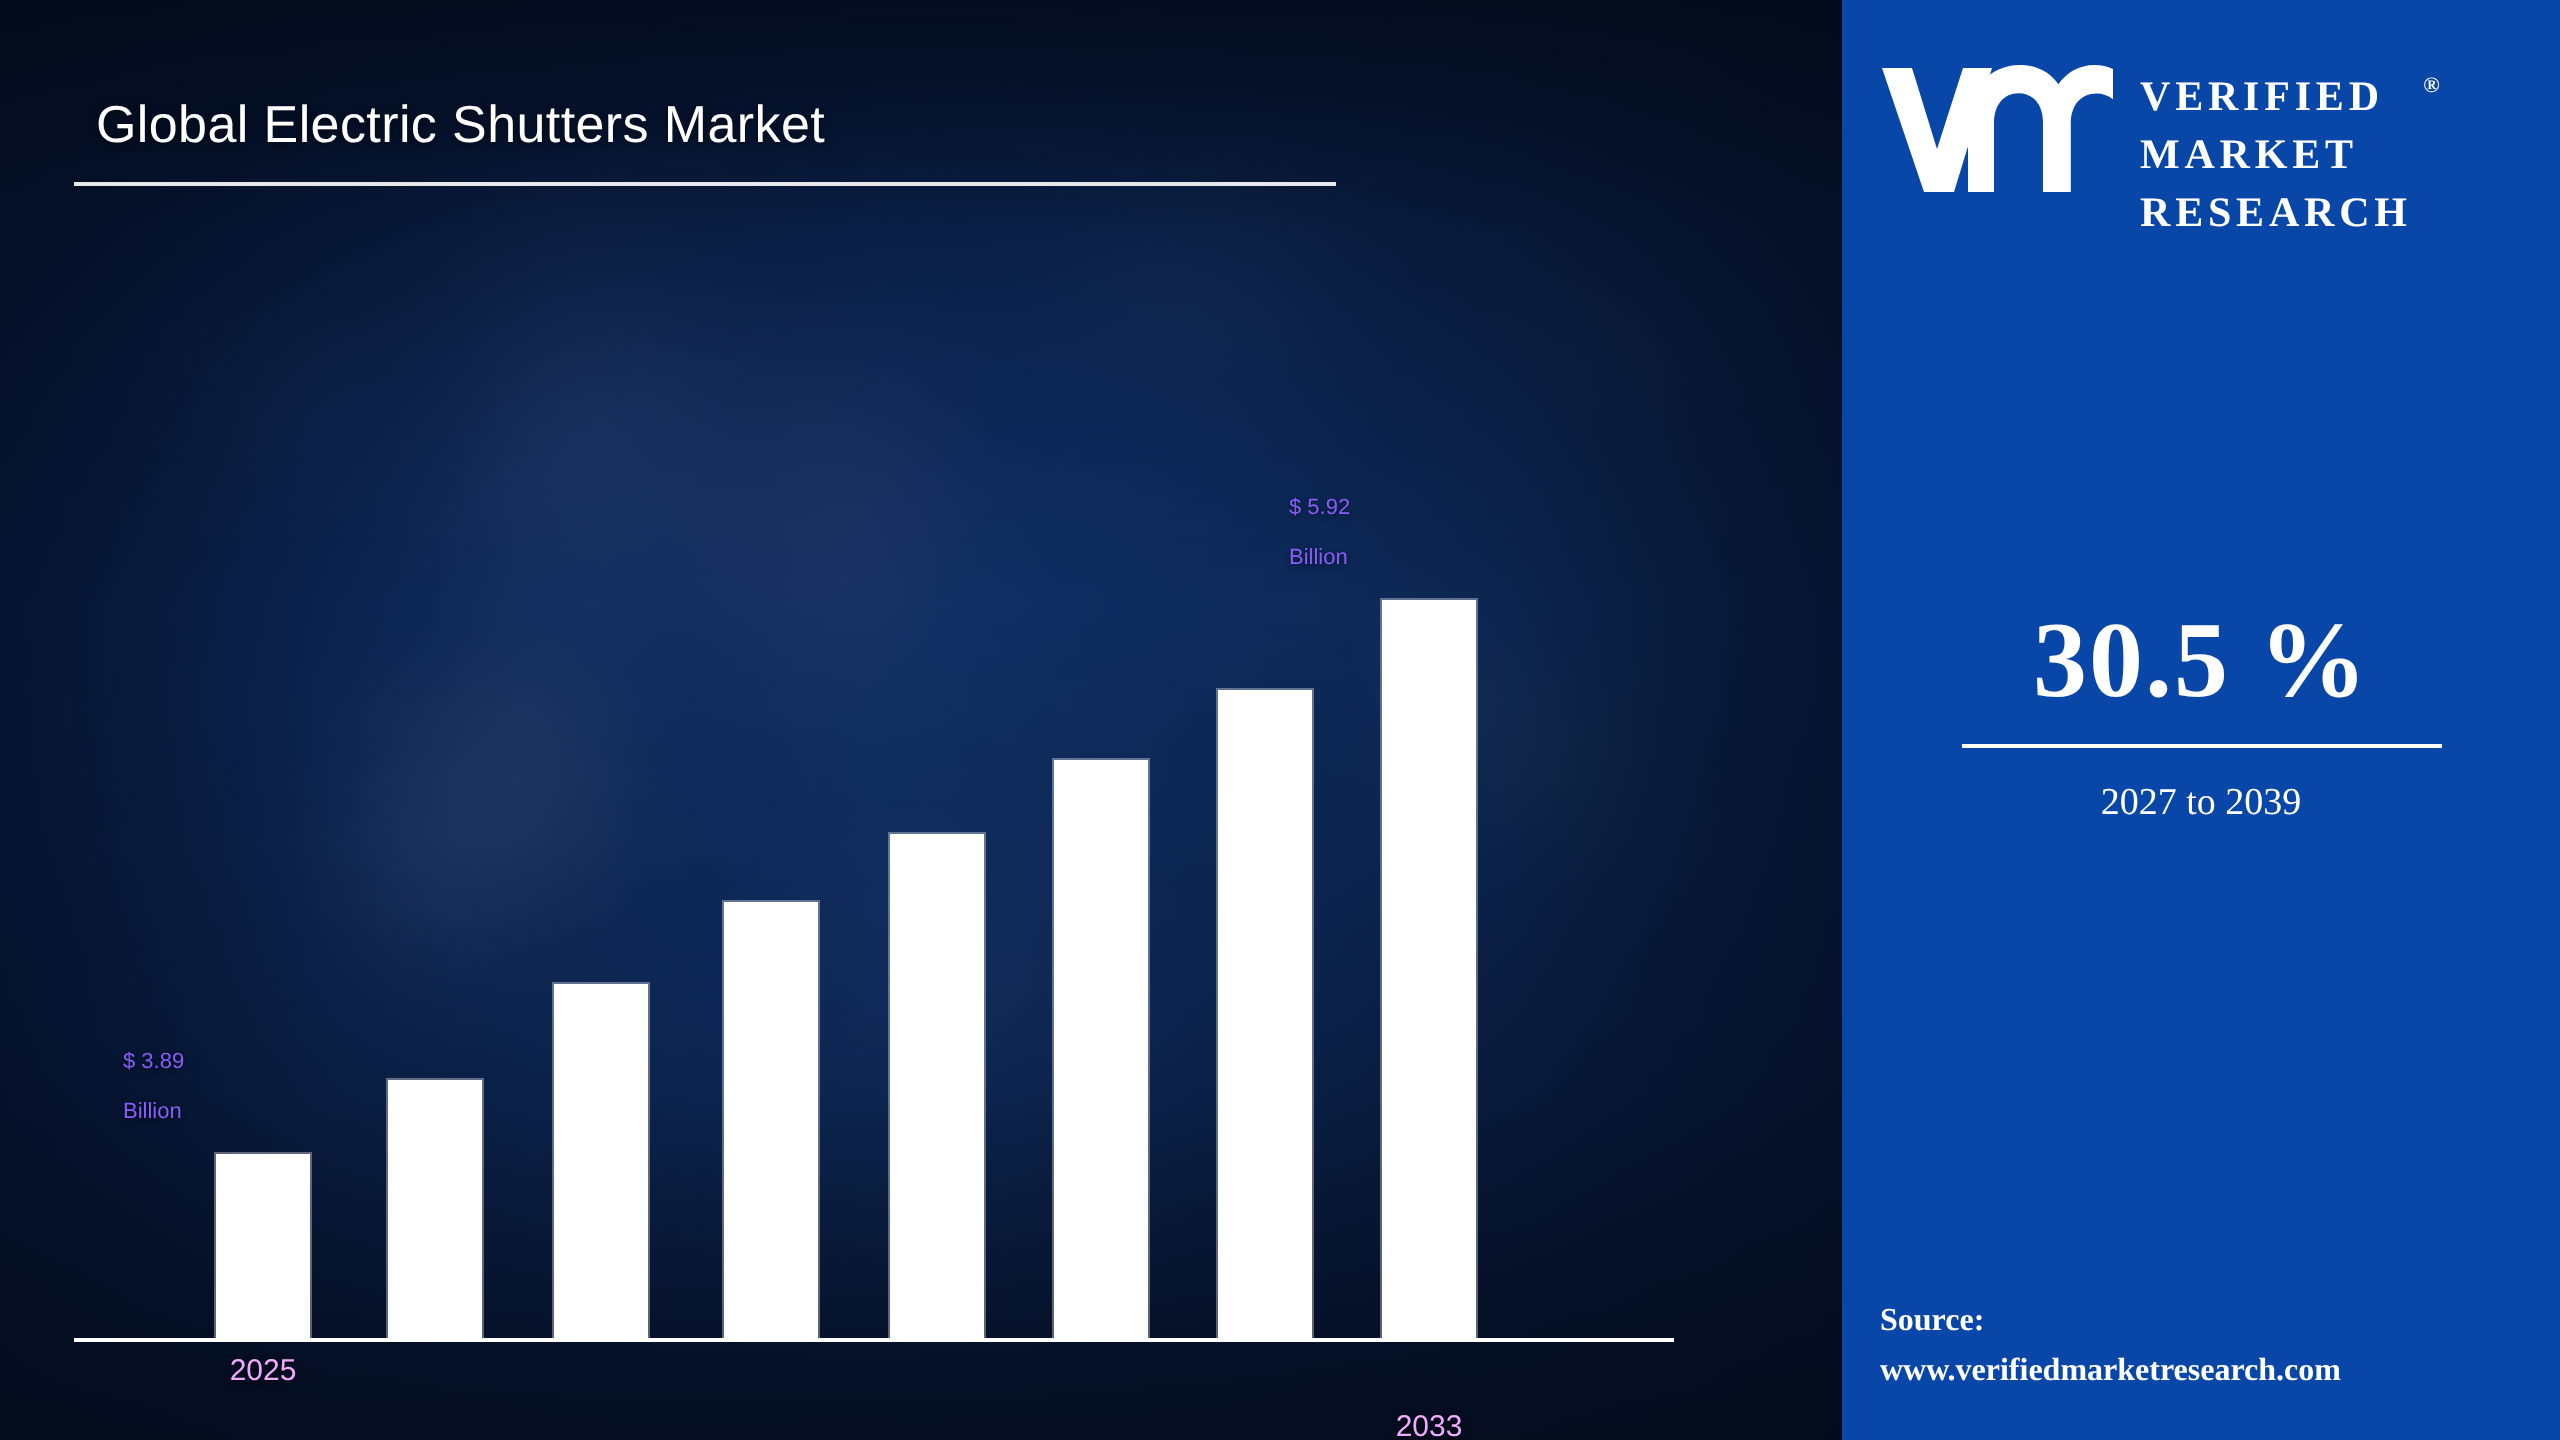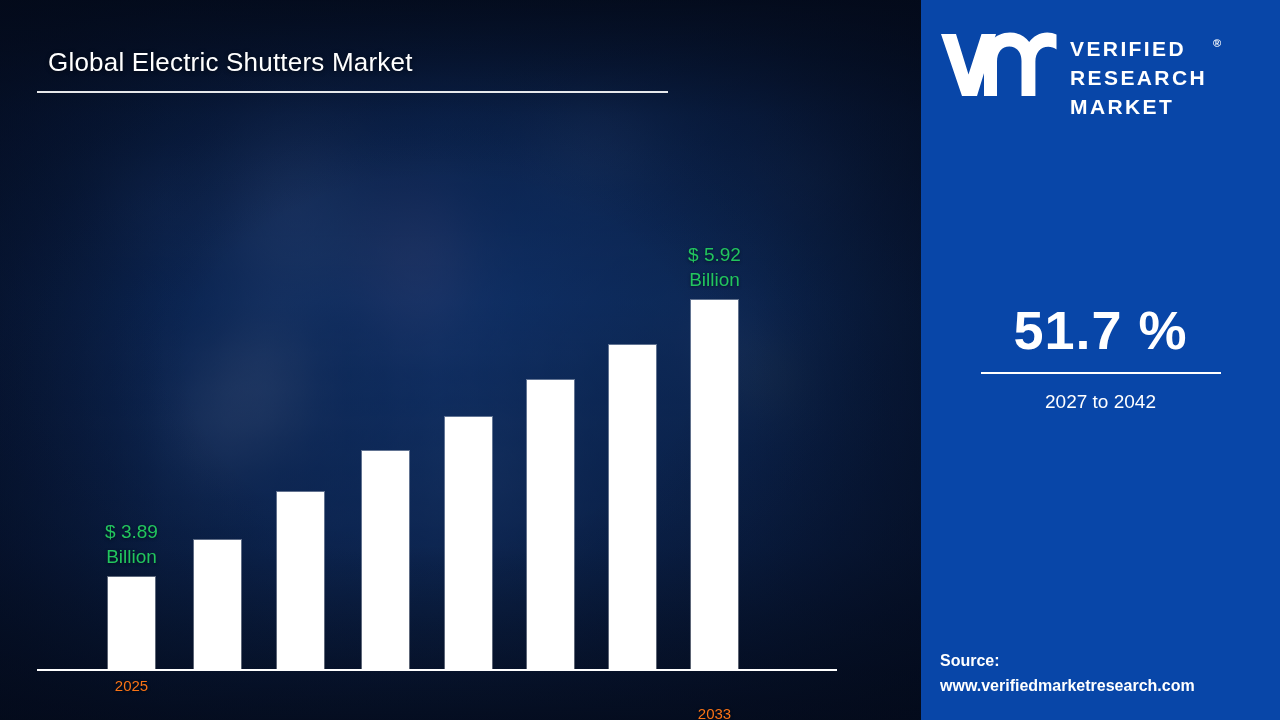--- a/index.html
+++ b/index.html
@@ -123,44 +123,44 @@
     height: 2px;
     background: #ffffff;
   }
   .bar {
     position: absolute;
     background: #ffffff;
     box-shadow: 0 0 0 1px rgba(255,255,255,.35);
   }
   .bar-value-label {
     position: absolute;
-    color: #22c55e;
-    font-size: 19px;
+    color: #8b5cf6;
+    font-size: 11px;
     font-weight: 500;
     line-height: 25px;
-    text-align: center;
     white-space: nowrap;
     text-shadow: 0 1px 3px rgba(0,0,0,.5);
   }
   .bar-year-label {
     position: absolute;
-    color: #f97316;
+    color: #f0abfc;
     font-size: 15px;
     font-weight: 400;
     text-align: center;
     white-space: nowrap;
     text-shadow: 0 1px 3px rgba(0,0,0,.5);
   }
 
   
   .right-panel {
     position: absolute;
     left: 921px; top: 0;
     width: 359px; height: 720px;
     background: #0846a8;
+    font-family: Liberation Serif, serif;
   }
   .logo-wrap {
     position: absolute;
     left: 18px; top: 28px;
     width: 330px;
     display: flex;
     align-items: flex-start;
   }
   .logo-mark { width: 118px; height: 72px; flex: 0 0 auto; }
   .logo-words {
@@ -268,31 +268,31 @@
 
   <div class="right-panel">
 
     <div class="logo-wrap">
       <svg class="logo-mark" viewBox="0 0 118 72">
         <path fill="#ffffff" d="M2 6 h15 l12.5 40.5 L42.5 6 h14.5 L38 68 H23 Z"></path>
         <path fill="#ffffff" d="M45 68 V33 c0-16.5 11-28.5 26-28.5 c8.4 0 15 3.6 19.2 9.6 C94.2 8.4 100.6 4.5 108.2 4.5 c3.4 0 6.6 .7 9.3 2 v15.1 c-2.4-1.8-5.2-2.8-8.3-2.8 c-7.6 0-12.8 5.8-12.8 14.9 V68 H82.5 V33.2 c0-9-4.9-14.6-12.2-14.6 c-7.4 0-12.3 5.8-12.3 15 V68 Z"></path>
       </svg>
       <div class="logo-words">
         <div>VERIFIED</div>
+        <div>MARKET</div>
         <div>RESEARCH</div>
-        <div>MARKET</div>
         <span class="logo-reg">®</span>
       </div>
     </div>
 
     <div class="cagr-block">
-      <div class="cagr-value">51.7 %</div>
+      <div class="cagr-value">30.5 %</div>
       <div class="cagr-rule"></div>
       <div class="cagr-caption">
-        <div>2027 to 2042</div>
+        <div>2027 to 2039</div>
       </div>
     </div>
 
     <div class="source-block">
       <div>Source:</div>
       <div class="source-url">www.verifiedmarketresearch.com</div>
     </div>
 
   </div>
 </div>

